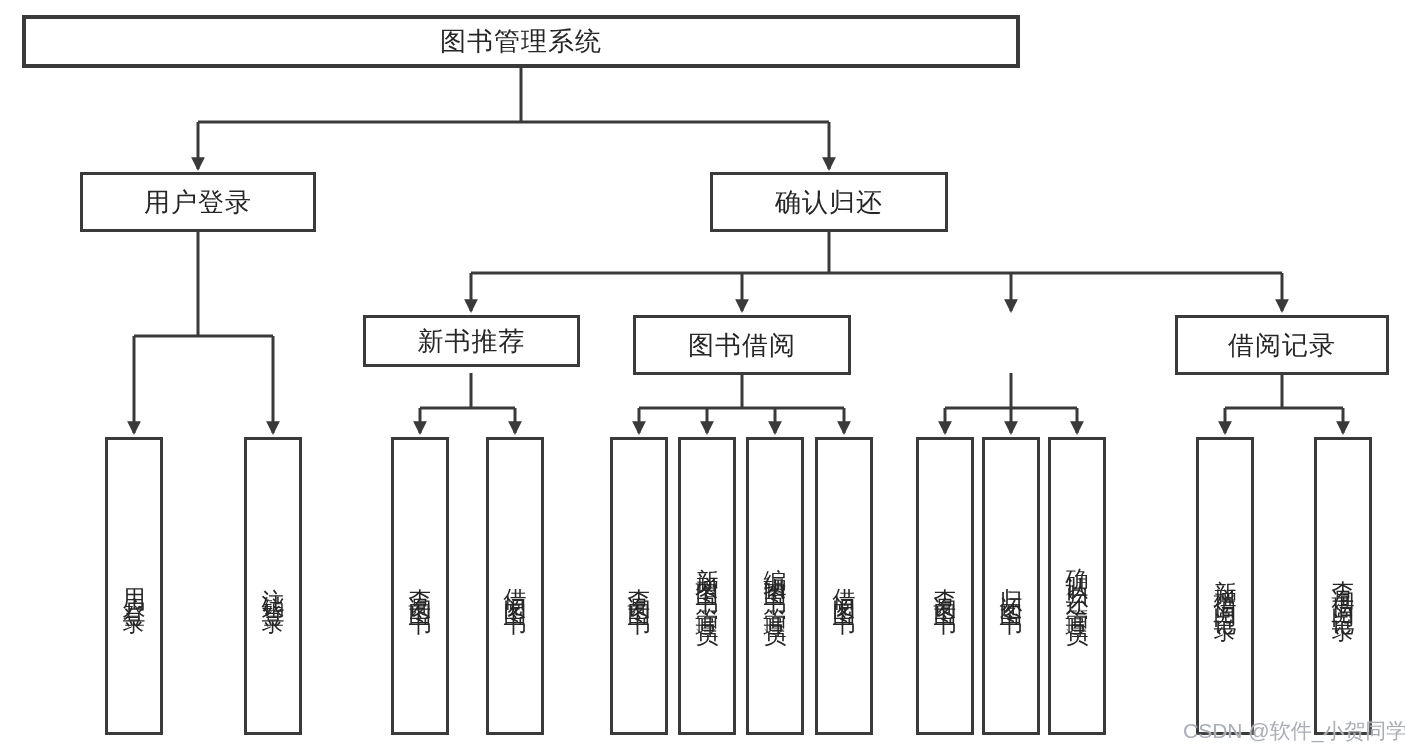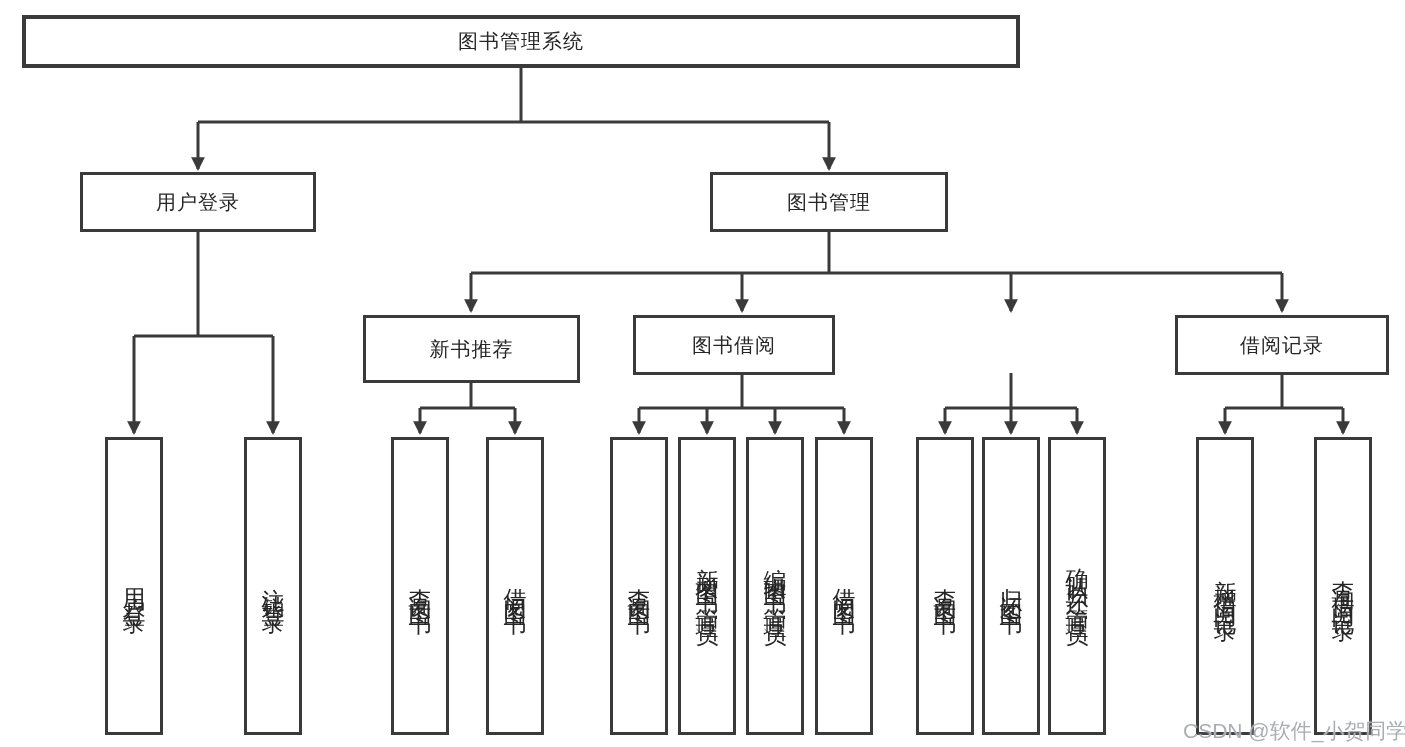--- a/index.html
+++ b/index.html
@@ -7,21 +7,21 @@
     position:relative; width:1405px; height:747px; background:#ffffff;
     font-family:"Liberation Sans","DejaVu Sans",sans-serif;
     color:#262626; overflow:hidden;
   }
   .connectors { position:absolute; left:0; top:0; z-index:0; }
   .node {
     position:absolute; box-sizing:border-box; background:#ffffff;
     border:3px solid #3a3a3a; display:flex; align-items:center; justify-content:center;
     z-index:1;
   }
-  .hbox { font-size:20px; letter-spacing:1px;justify-content:center; }
+  .hbox { font-size:26px; letter-spacing:1px;justify-content:center; }
   .root { border-width:4px; }
   .vbox { width:58px; height:298px; }
   .vbox span {
     writing-mode:vertical-rl; text-orientation:mixed;
     font-size:23px; letter-spacing:8px; line-height:1; display:block;
   }
   .watermark {
     position:absolute; left:1183px; top:717px; z-index:5;
     font-size:21px; color:#a9adb5; white-space:nowrap;
     text-shadow:0 0 2px rgba(255,255,255,0.8);
@@ -76,27 +76,27 @@
   </svg>
 
   <div class="node hbox root" style="left:22px;top:15px;width:998px;height:53px">
     <span>图书管理系统</span>
   </div>
 
   <div class="node hbox" style="left:80px;top:172px;width:236px;height:60px">
     <span>用户登录</span>
   </div>
   <div class="node hbox" style="left:710px;top:172px;width:238px;height:60px">
-    <span>图书管理</span>
+    <span>确认归还</span>
   </div>
 
-  <div class="node hbox" style="left:363px;top:315px;width:217px;height:68px">
+  <div class="node hbox" style="left:363px;top:315px;width:217px;height:52px">
     <span>新书推荐</span>
   </div>
-  <div class="node hbox" style="left:633px;top:315px;width:202px;height:60px">
+  <div class="node hbox" style="left:633px;top:315px;width:218px;height:60px">
     <span>图书借阅</span>
   </div>
   <div class="node hbox" style="left:1175px;top:315px;width:214px;height:60px">
     <span>借阅记录</span>
   </div>
 
   <div class="node vbox" style="left:105px;top:437px">
     <span>用户登录</span>
   </div>
   <div class="node vbox" style="left:244px;top:437px">

